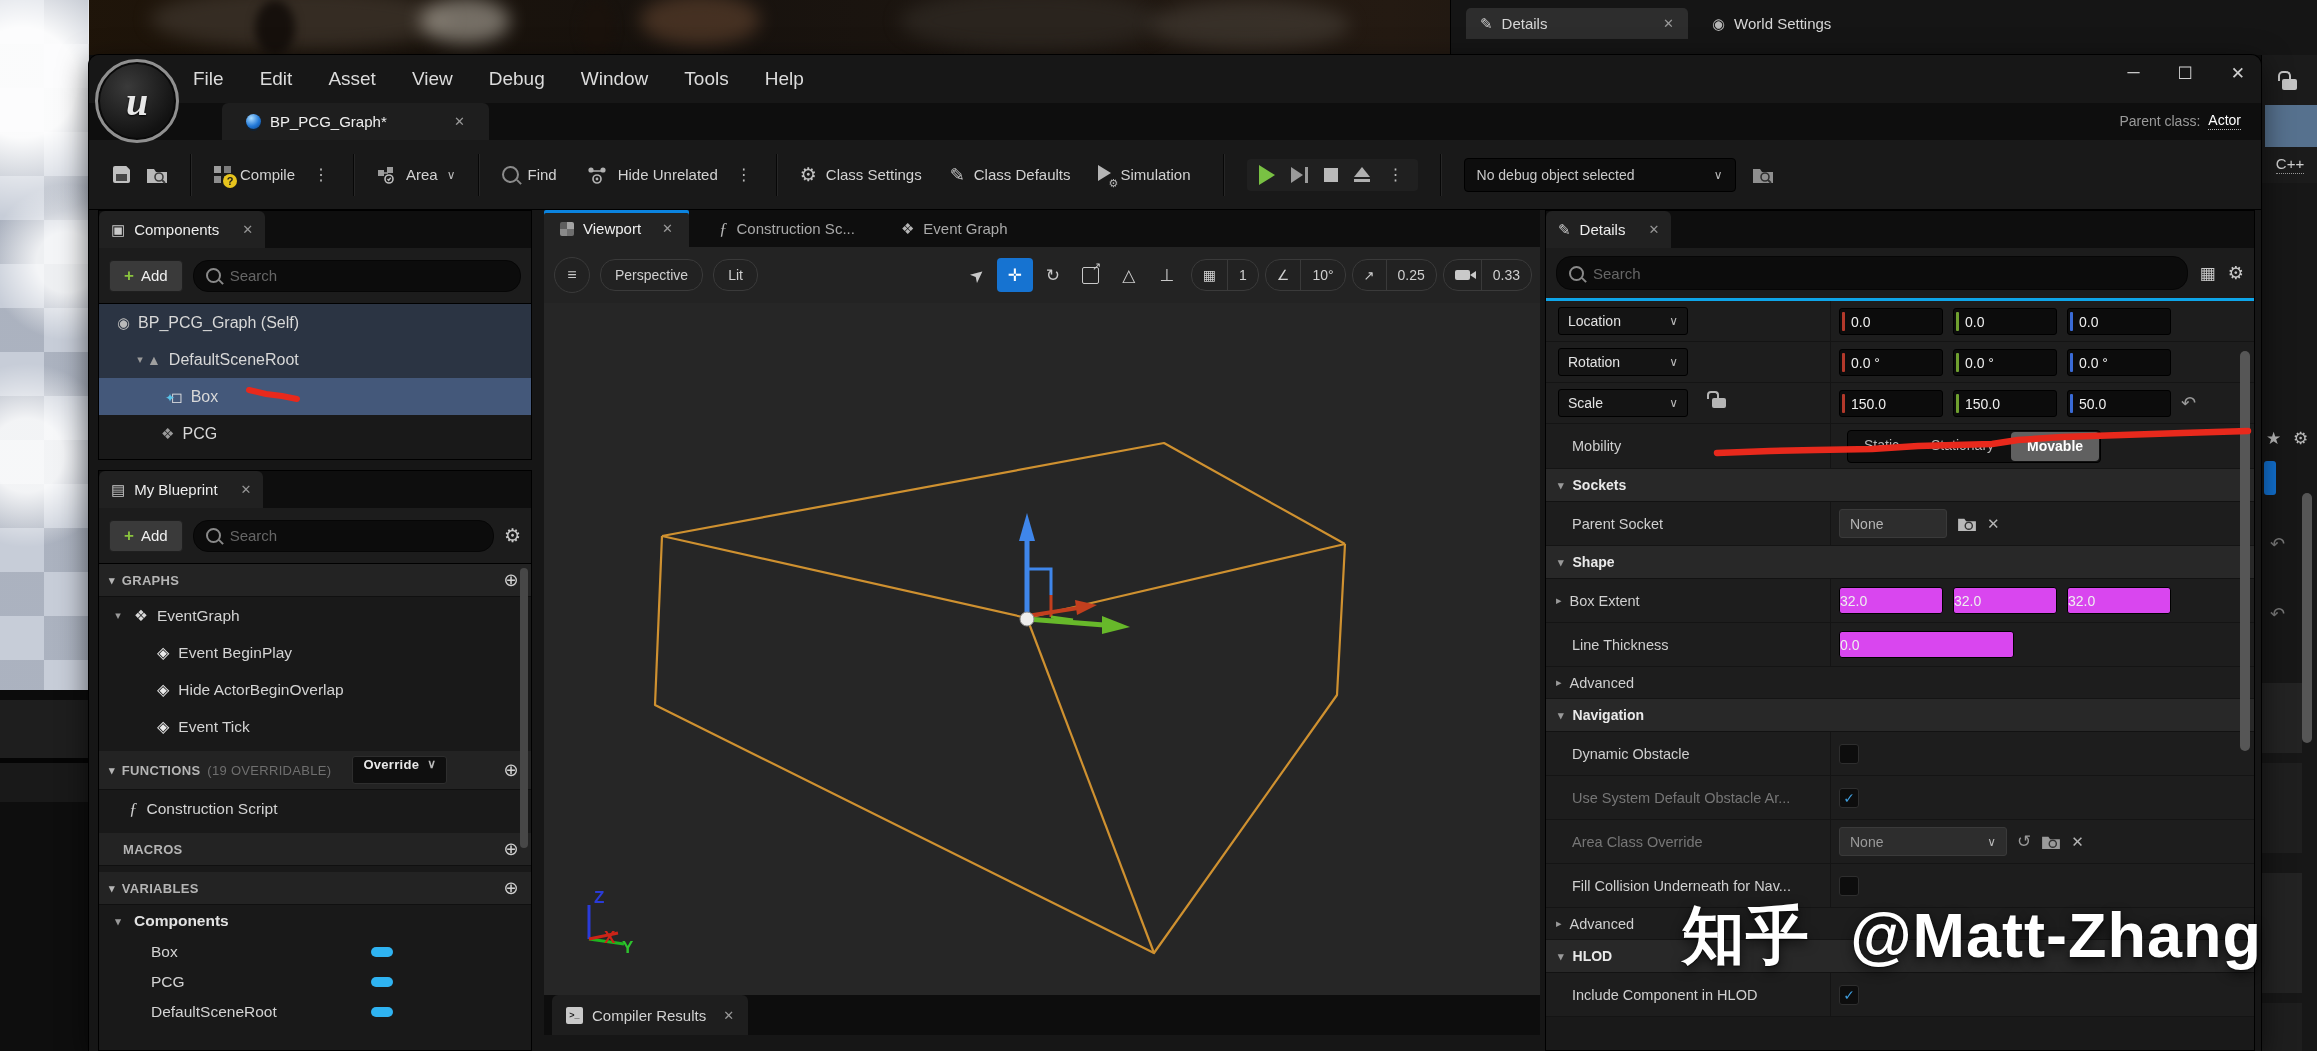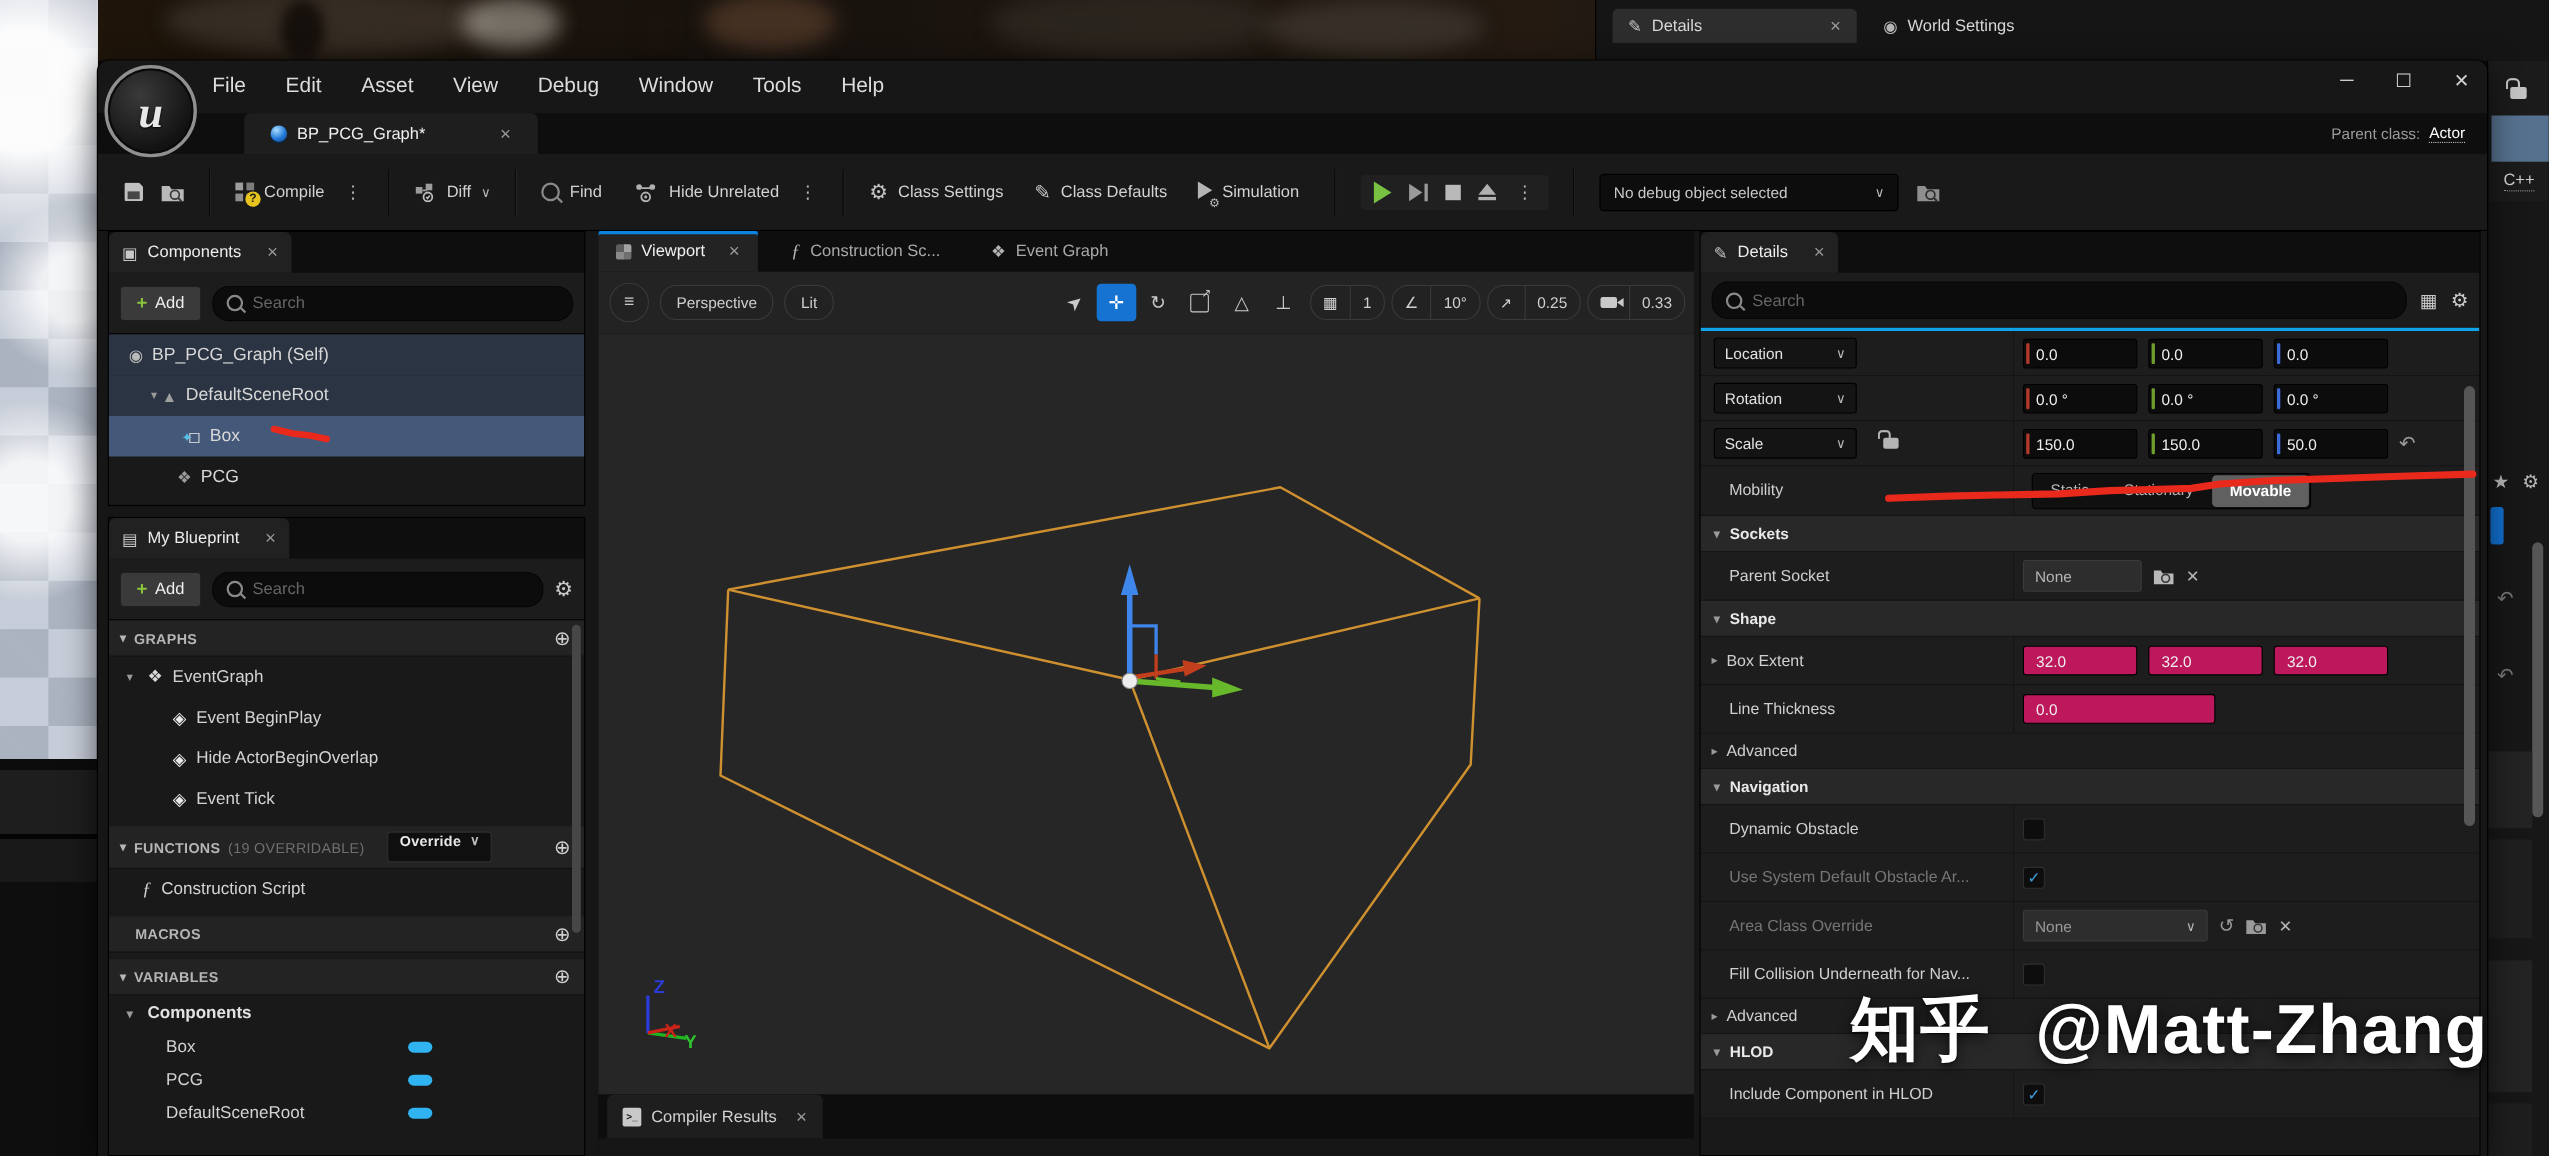--- a/index.html
+++ b/index.html
@@ -109,21 +109,21 @@
   .termicon{width:17px;height:17px;background:#c9c9c9;border-radius:2px;color:#1b1b1b;font-size:9px;font-weight:bold;display:flex;align-items:center;justify-content:center}
   
   .dhdr{height:32px;background:#282828;display:flex;align-items:center;gap:9px;padding:0 12px;color:#e9e9e9;font-weight:bold;font-size:14px;border-bottom:1px solid #121212}
   .drow{display:flex;align-items:center;border-bottom:1px solid #141414;background:#1d1d1d;position:relative;box-sizing:border-box}
   .dlab{width:285px;flex:none;padding-left:26px;font-size:14.5px;color:#cfcfcf;align-self:stretch;display:flex;align-items:center;gap:8px;border-right:1px solid #141414;box-sizing:border-box}
   .dval{display:flex;align-items:center;padding-left:8px;gap:10px}
   .dim{color:#767676}
   .tdrop{width:130px;height:28px;background:#141414;border:1px solid #000;border-radius:3px;display:flex;align-items:center;justify-content:space-between;padding:0 9px;box-sizing:border-box;font-size:14px;color:#e3e3e3}
   .vbox{position:relative;background:#0c0c0c;border:1px solid #000;border-radius:3px;width:104px;height:27px;line-height:27px;padding-left:11px;box-sizing:border-box;color:#efefef;font-size:14px}
   .vbox::before{content:'';position:absolute;left:2px;top:3px;bottom:3px;width:3px;border-radius:1px;background:var(--bar)}
-  .vplain{background:#be185d;border:1px solid #000;border-radius:3px;width:104px;height:27px;line-height:27px;padding-left:11px;box-sizing:border-box;color:#efefef;font-size:14px}
+  .vplain{background:#d946ef;border:1px solid #000;border-radius:3px;width:104px;height:27px;line-height:27px;padding-left:0;box-sizing:border-box;color:#efefef;font-size:14px}
   .mwrap{display:flex;background:#101010;border-radius:4px;border:1px solid #000;margin-left:8px}
   .mseg{padding:0 16px;height:29px;display:flex;align-items:center;font-size:14px;color:#b9b9b9}
   .mseg.act{background:#606060;border-radius:4px;color:#fff;font-weight:bold;margin:1px}
   .cb{width:20px;height:20px;background:#0d0d0d;border:1px solid #2e2e2e;border-radius:3px;display:flex;align-items:center;justify-content:center;font-size:14px;color:#3f9ddc;box-sizing:border-box}
   .nonebox{width:108px;height:29px;background:#2d2d2d;border:1px solid #3a3a3a;border-radius:3px;color:#b5b5b5;font-size:14px;display:flex;align-items:center;padding:0 10px;box-sizing:border-box}
   .dddrop{width:168px;height:29px;background:#2d2d2d;border:1px solid #3a3a3a;border-radius:3px;color:#9a9a9a;font-size:14px;display:flex;align-items:center;justify-content:space-between;padding:0 10px;box-sizing:border-box}
   .xicon{color:#b5b5b5;font-size:15px}
   .lockopen{position:relative;width:14px;height:10px;background:#b5b5b5;border-radius:2px;margin-left:16px}
   .lockopen::before{content:'';position:absolute;left:-5px;top:-7px;width:8px;height:6px;border:2px solid #b5b5b5;border-bottom:none;border-radius:4px 4px 0 0}
   .scrollthumb{position:absolute;background:#565656;border-radius:5px}
@@ -229,21 +229,21 @@
     <span class="kebab">⋮</span>
     <div class="vsep"></div>
     <div class="tbtn">
       <svg width="20" height="18" viewBox="0 0 20 18">
           <rect x="1" y="4" width="6" height="6" fill="#9c9c9c"></rect>
           <rect x="10" y="1" width="6" height="6" fill="#9c9c9c"></rect>
           <path d="M7 7h4" stroke="#9c9c9c" stroke-width="1.6" fill="none"></path>
           <circle cx="12" cy="13" r="4" fill="none" stroke="#bdbdbd" stroke-width="1.6"></circle>
           <path d="M10.5 13l1.2 1.4 2-2.6" stroke="#bdbdbd" stroke-width="1.4" fill="none"></path>
         </svg>
-      <span>Diff</span>
+      <span>Area</span>
       <span class="chev">∨</span>
     </div>
     <div class="vsep"></div>
     <div class="tbtn">
       <span class="mag" style="width:13px;height:13px"></span>
       <span>Find</span>
     </div>
     <div class="tbtn" style="margin-left:14px">
       <svg width="22" height="18" viewBox="0 0 22 18">
           <circle cx="4" cy="4" r="2.6" fill="#b0b0b0"></circle>

